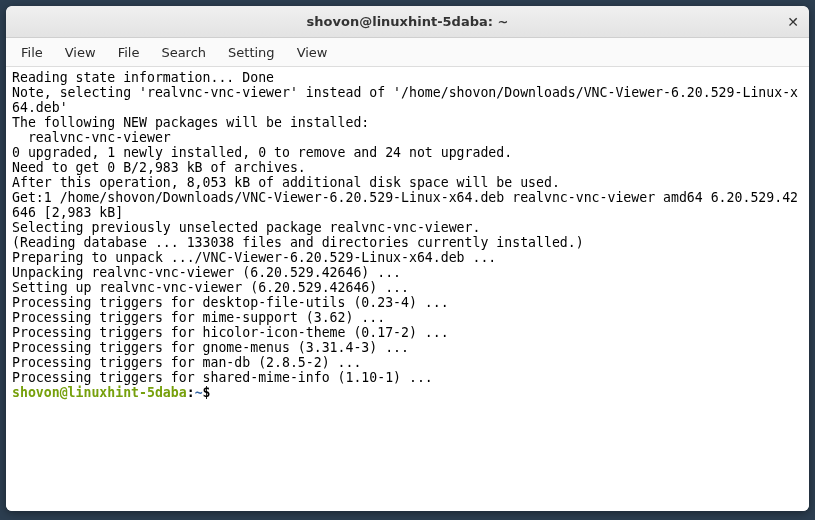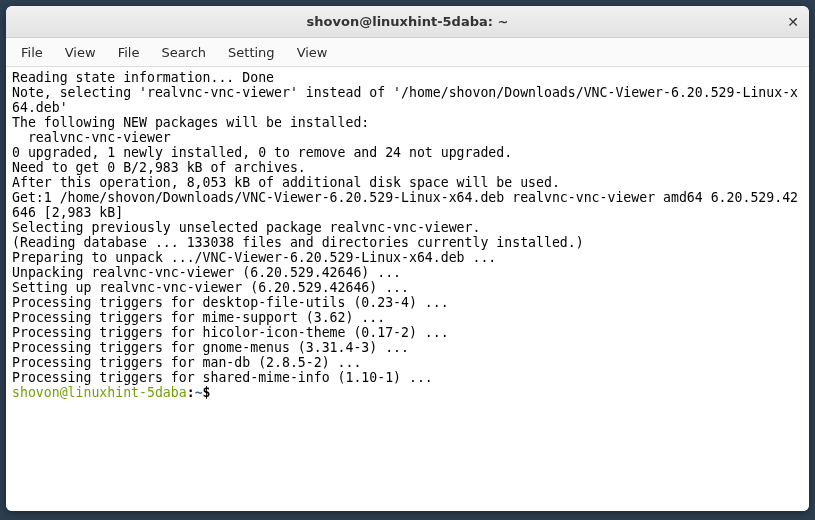--- a/index.html
+++ b/index.html
@@ -68,21 +68,21 @@
       background: #ffffff;
       padding: 3px 6px;
       font-family: "DejaVu Sans Mono", "Liberation Mono", "Courier New", monospace;
       font-size: 13.2px;
       line-height: 15px;
       color: #000;
       overflow: hidden;
       white-space: pre-wrap;
       word-break: break-all;
     }
-    .prompt-user { color: #76a00c; font-weight: normal; }
+    .prompt-user { color: #76a00c; font-weight: bold; }
     .prompt-colon { color: #000; font-weight: bold; }
     .prompt-path { color: #3465a4; font-weight: bold; }
     .cursor {
       display: inline-block;
       width: 7px;
       height: 14px;
       vertical-align: text-bottom;
     }
   </style>
 </head>

